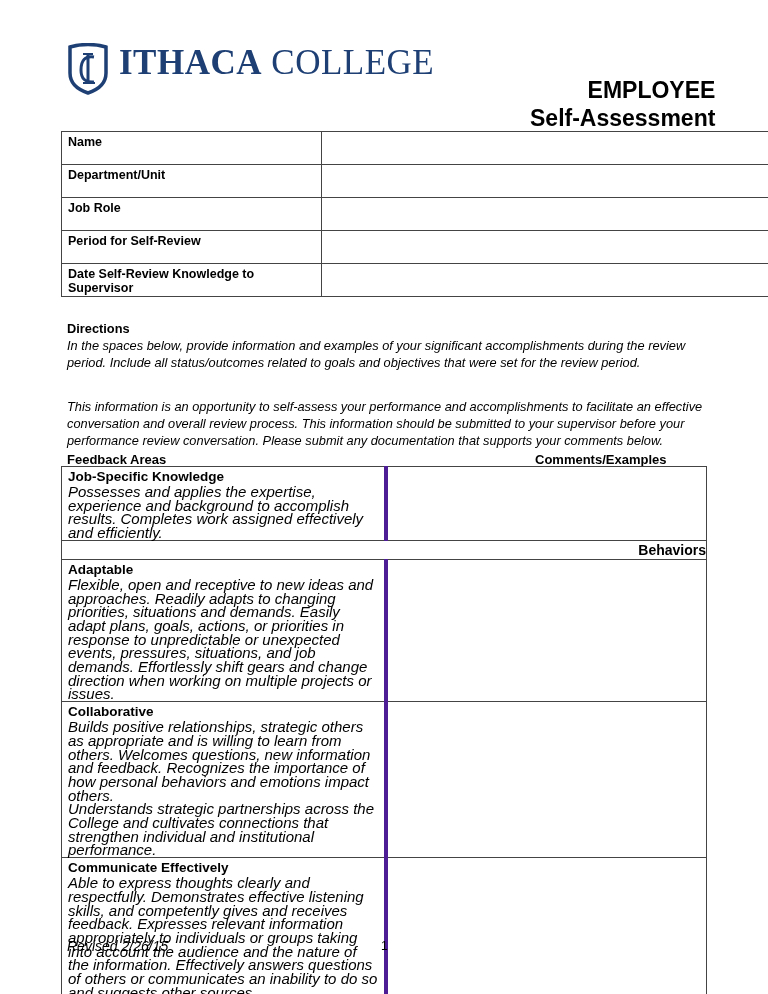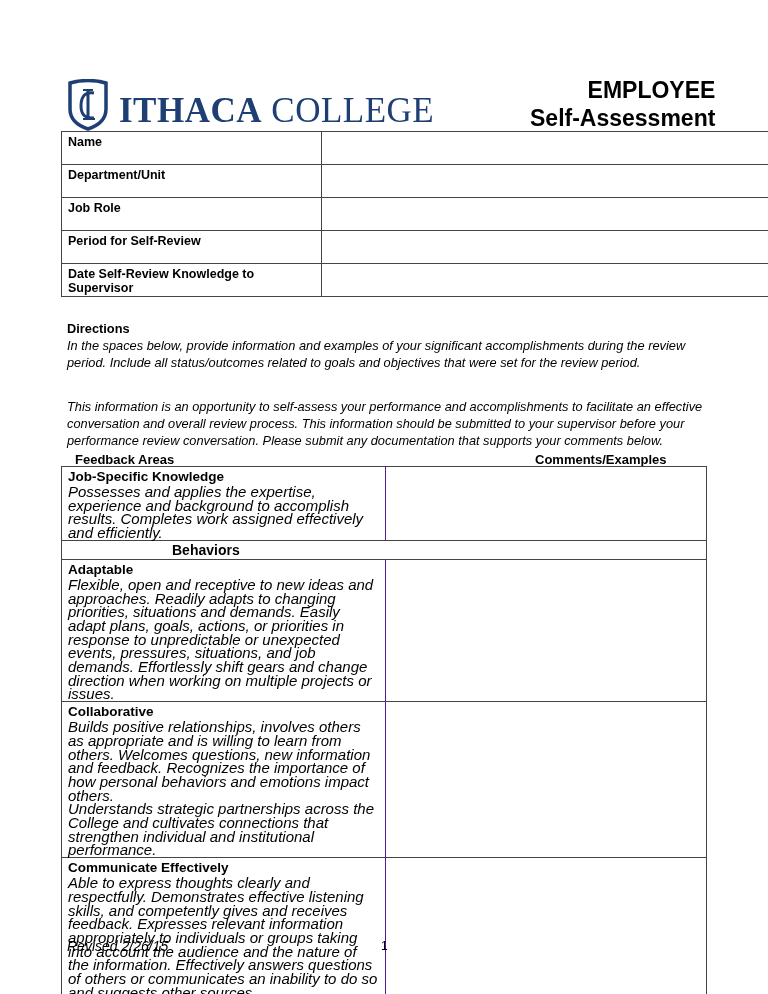--- a/index.html
+++ b/index.html
@@ -1,19 +1,19 @@
 <!DOCTYPE html>
 <html><head>
 <meta charset="utf-8">
 <style>
   html, body { margin: 0; padding: 0; background: #ffffff; }
   body { width: 768px; height: 994px; position: relative; overflow: hidden;
          font-family: "Liberation Sans", "DejaVu Sans", sans-serif; color: #000; }
 
-  .logo { position: absolute; left: 67px; top: 43px; height: 52px; display: flex; align-items: flex-end; margin-top: 36px; }
+  .logo { position: absolute; left: 67px; top: 43px; height: 52px; display: flex; align-items: flex-start; }
   .logo svg { display: block; }
   .logo-text { font-family: "Liberation Serif", "DejaVu Serif", serif; color: #1d3f74;
                font-size: 35px; letter-spacing: 0.5px; margin-left: 10px; white-space: nowrap; }
   .logo-text .big { font-weight: bold; }
   .logo-text .reg { font-weight: normal; }
 
   .doc-title { position: absolute; left: 530px; top: 76px; font-weight: bold; font-size: 23px; line-height: 28px; text-align: right; }
 
   table { border-collapse: collapse; }
   .info-table { position: absolute; left: 61px; top: 131px; width: 734px; }
@@ -21,29 +21,29 @@
                    font-size: 12.5px; font-weight: bold; box-sizing: border-box; }
   .info-table td.label { width: 260px; }
   .info-table td.value { }
 
   .directions { position: absolute; left: 67px; top: 320px; width: 640px; font-size: 12.8px; line-height: 17px; }
   .directions .head { font-weight: bold; }
   .directions .para { font-style: italic; }
   .directions .para + .para { margin-top: 27px; }
 
   .fb-header { position: absolute; left: 67px; top: 452px; width: 640px; font-weight: bold; font-size: 13px; }
-  .fb-header .left { position: absolute; left: 8px; }
+  .fb-header .left { position: absolute; left: 0; }
   .fb-header .right { position: absolute; left: 468px; }
 
   .fb-table { position: absolute; left: 61px; top: 466px; width: 646px; }
   .fb-table td { border: 1px solid #444; vertical-align: top; padding: 1px 6px 0 6px; box-sizing: border-box; }
-  .fb-table td.area { width: 324px; border-right: 1px solid #4c1d95; }
+  .fb-table td.area { width: 324px; border-right: 4px solid #4c1d95; }
   .fb-table .area-title { font-weight: bold; font-size: 13.5px; line-height: 17px; }
   .fb-table .area-desc { font-style: italic; font-size: 15px; line-height: 13.7px; }
-  .fb-table td.section { text-align: left; font-weight: bold; font-size: 14px; height: 19px; padding: 0 0 0 110px; line-height: 18px; }
+  .fb-table td.section { text-align: right; font-weight: bold; font-size: 14px; height: 19px; padding: 0 0 0 110px; line-height: 18px; }
   .fb-table tr.cut td { border-bottom: 1px solid #444; }
 
   .footer-left { position: absolute; left: 67px; top: 938px; font-style: italic; font-size: 14px; }
   .footer-page { position: absolute; left: 381px; top: 939px; font-size: 12px; }
 </style>
 </head>
 <body>
 
 <div class="logo">
   <span>
@@ -117,21 +117,21 @@
   <tr>
     <td class="area">
       <div class="area-title">Adaptable</div>
       <div class="area-desc">Flexible, open and receptive to new ideas and approaches. Readily adapts to changing priorities, situations and demands. Easily adapt plans, goals, actions, or priorities in response to unpredictable or unexpected events, pressures, situations, and job demands. Effortlessly shift gears and change direction when working on multiple projects or issues.</div>
     </td>
     <td></td>
   </tr>
   <tr>
     <td class="area">
       <div class="area-title">Collaborative</div>
-      <div class="area-desc">Builds positive relationships, involves others as appropriate and is willing to learn from others. Welcomes questions, new information and feedback. Recognizes the importance of how personal behaviors and emotions impact others.</div>
+      <div class="area-desc">Builds positive relationships, strategic others as appropriate and is willing to learn from others. Welcomes questions, new information and feedback. Recognizes the importance of how personal behaviors and emotions impact others.</div>
       <div class="area-desc">Understands strategic partnerships across the College and cultivates connections that strengthen individual and institutional performance.</div>
     </td>
     <td></td>
   </tr>
   <tr class="cut">
     <td class="area">
       <div class="area-title">Communicate Effectively</div>
       <div class="area-desc">Able to express thoughts clearly and respectfully. Demonstrates effective listening skills, and competently gives and receives feedback. Expresses relevant information appropriately to individuals or groups taking into account the audience and the nature of the information. Effectively answers questions of others or communicates an inability to do so and suggests other sources</div>
     </td>
     <td></td>

